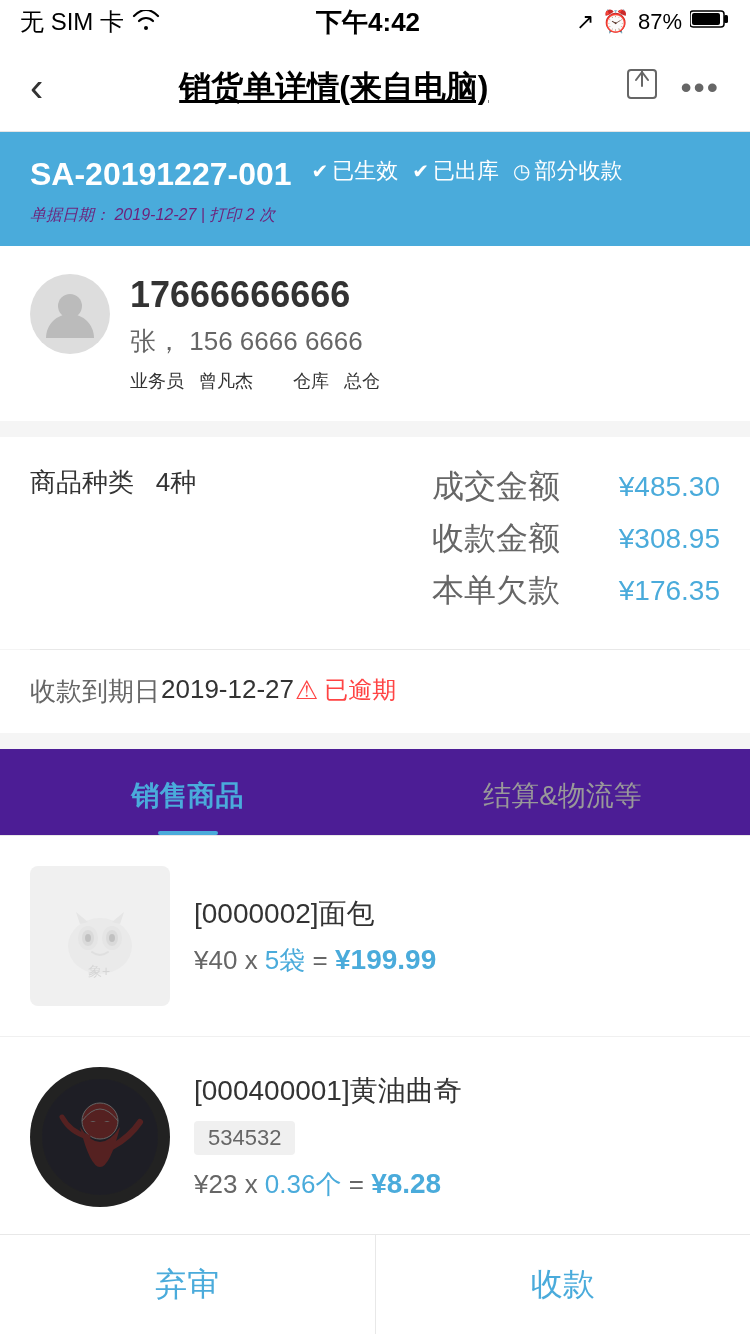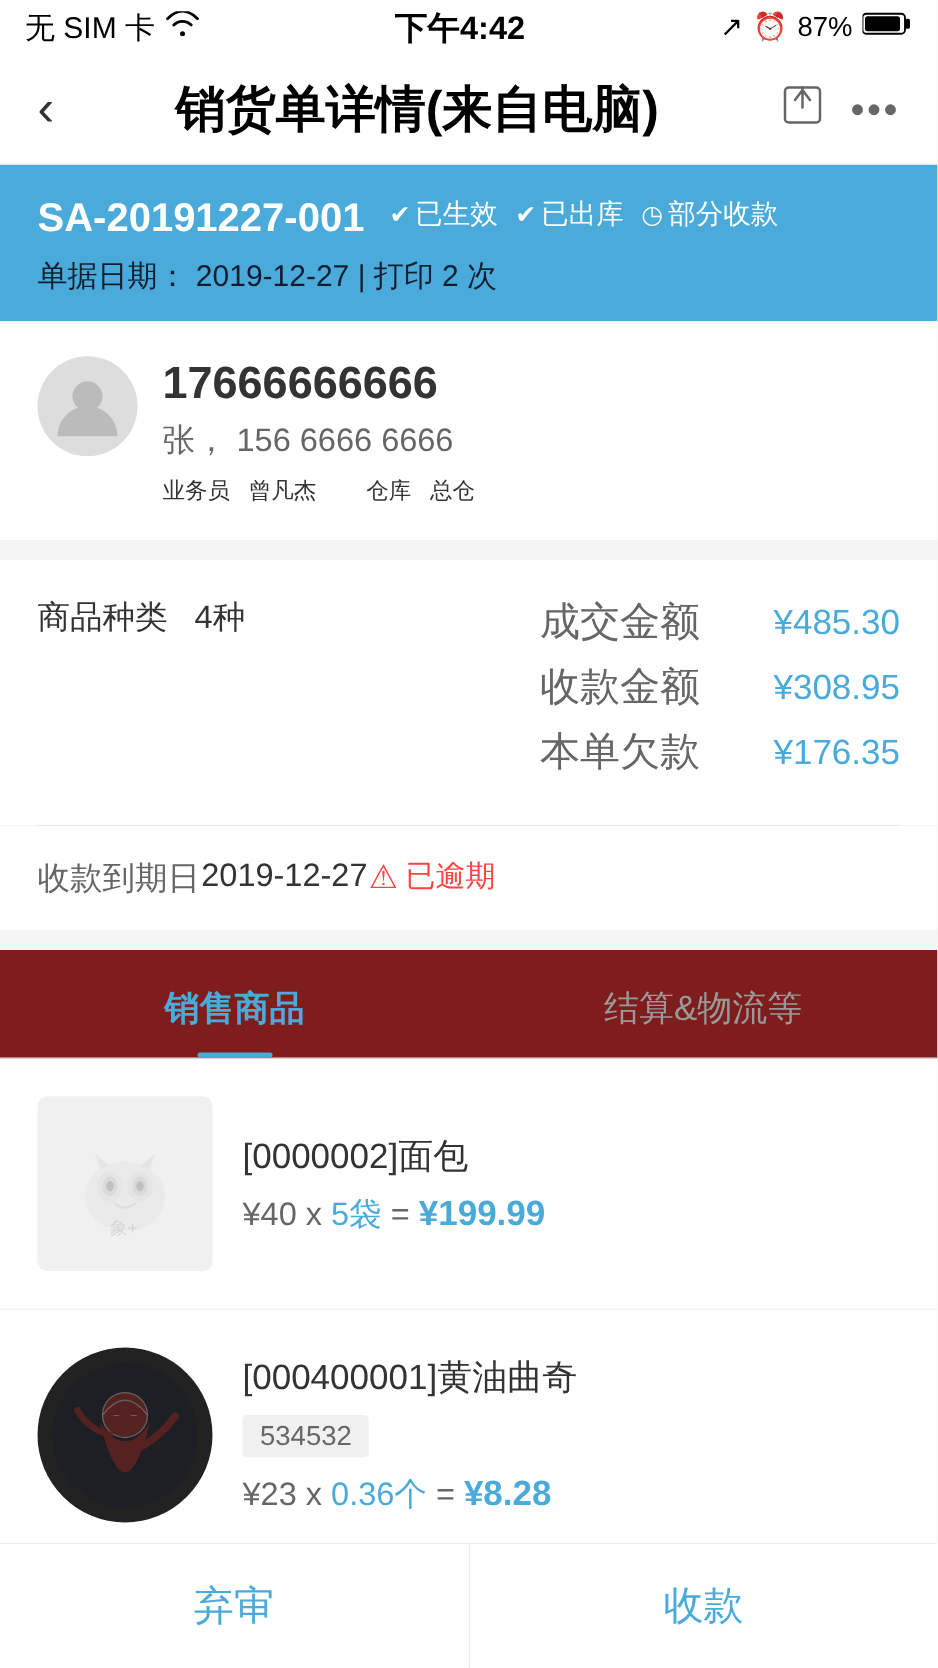--- a/index.html
+++ b/index.html
@@ -32,23 +32,24 @@
     .nav-bar {
       height: 88px;
       background: #fff;
       display: flex;
       align-items: center;
       justify-content: space-between;
       padding: 0 30px;
       border-bottom: 1px solid #e5e5e5;
     }
     .nav-title {
-      font-size: 40px;
+      font-size: 32px;
       font-weight: 600;
       color: #000;
+      text-decoration: underline;
     }
     .nav-back {
       font-size: 40px;
       color: #333;
       cursor: pointer;
     }
     .nav-actions { display: flex; align-items: center; gap: 20px; }
 
     
     .order-header {
@@ -68,23 +69,24 @@
     }
     .status-tags { display: flex; gap: 14px; align-items: center; }
     .status-tag {
       font-size: 22px;
       color: #fff;
       display: flex;
       align-items: center;
       gap: 4px;
     }
     .order-header-bottom {
-      font-size: 24px;
-      color: #0f172a;
+      font-size: 16px;
+      color: #701a75;
       opacity: 0.95;
+      font-style: italic;
     }
 
     
     .customer-section {
       background: #fff;
       padding: 28px 30px;
       display: flex;
       align-items: flex-start;
       gap: 20px;
     }
@@ -181,21 +183,21 @@
     .overdue-badge {
       display: flex;
       align-items: center;
       gap: 6px;
       color: #ff4444;
       font-size: 24px;
     }
 
     
     .tabs-container {
-      background: #7f1d1d;
+      background: #4c1d95;
       display: flex;
       border-bottom: 1px solid #e8e8e8;
     }
     .tab {
       flex: 1;
       text-align: center;
       padding: 28px 0 20px 0;
       font-size: 28px;
       color: #999;
       cursor: pointer;

